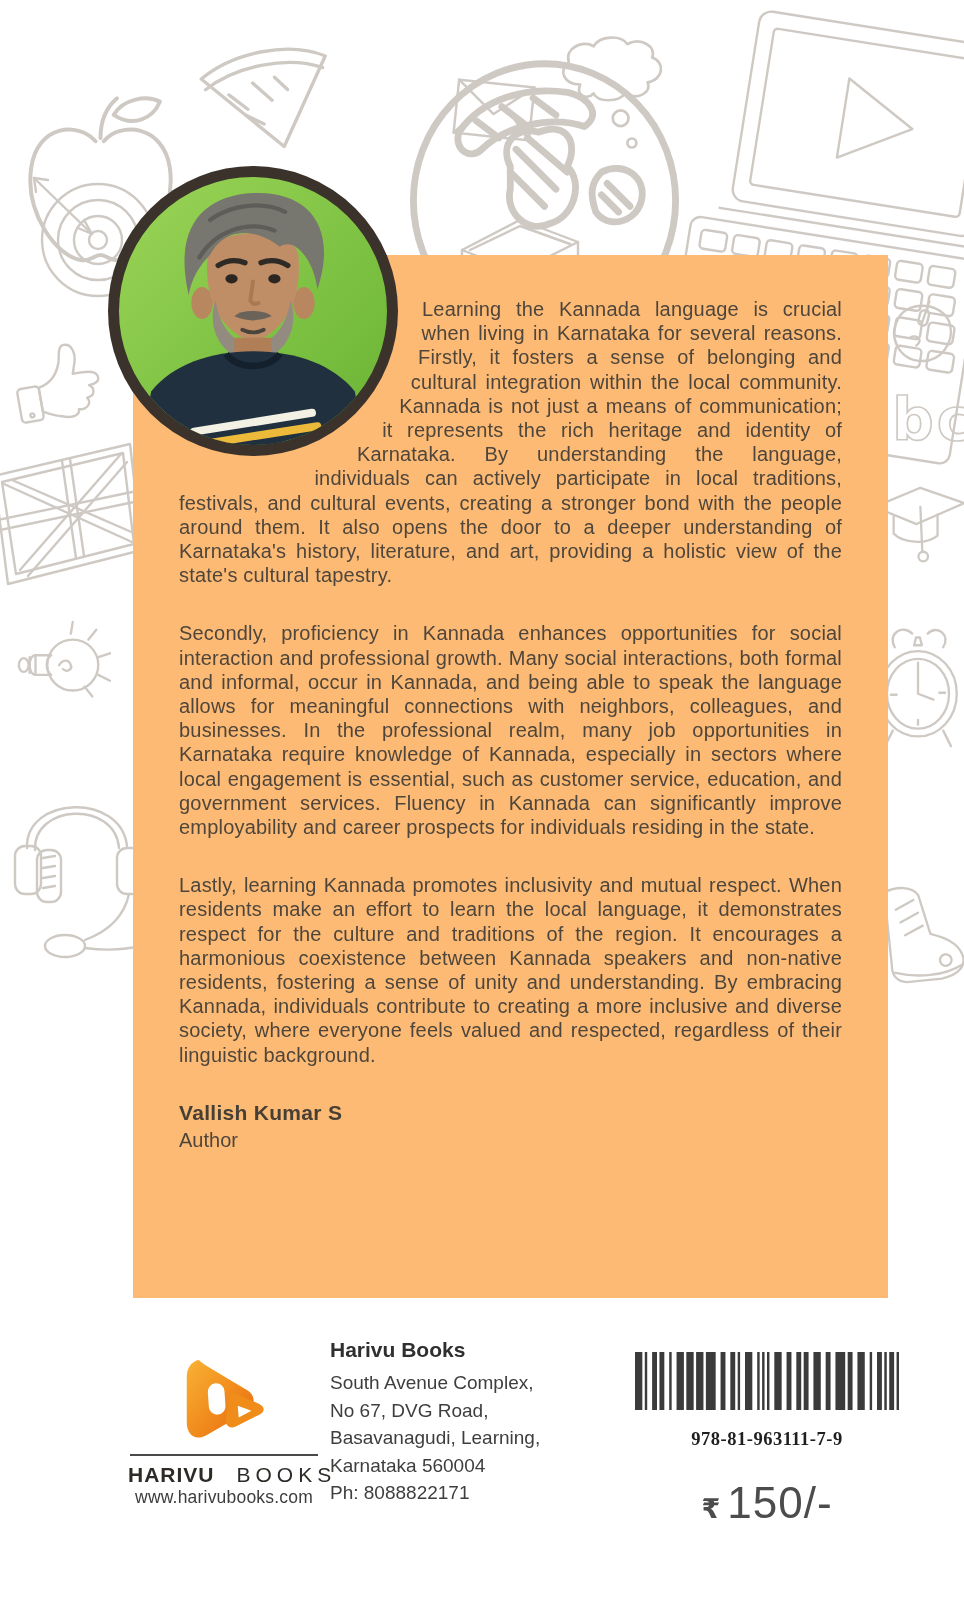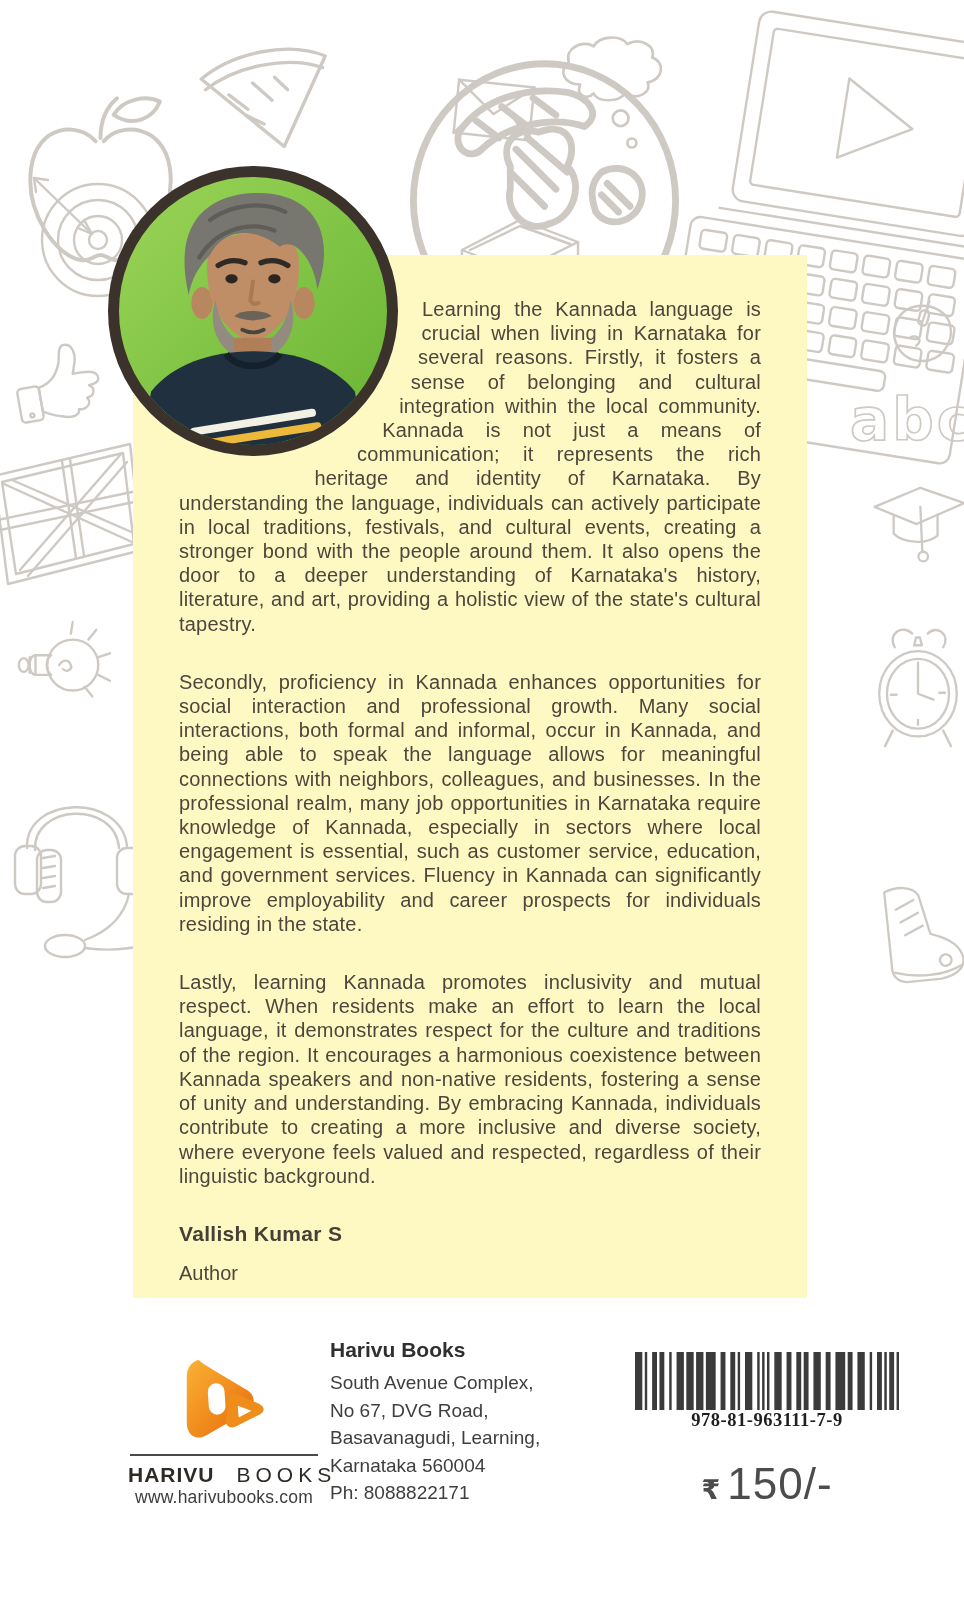--- a/index.html
+++ b/index.html
@@ -12,54 +12,54 @@
   .doodle path,.doodle circle,.doodle ellipse,.doodle rect,.doodle line,
   .doodle polyline,.doodle polygon{
     fill:none;stroke:#cfc9c4;stroke-width:2.4;stroke-linecap:round;stroke-linejoin:round;
   }
   .doodle text{
     fill:none;stroke:#cfc9c4;stroke-width:1.7;
     font-family:"DejaVu Sans",sans-serif;font-weight:700;letter-spacing:3px;
   }
   
   .blurb-panel{
-    position:absolute;z-index:2;left:133px;top:255px;width:674px;height:1043px;
-    background:#fef9c3;box-sizing:border-box;padding:42px 46px 30px 46px;overflow:hidden;
+    position:absolute;z-index:2;left:133px;top:255px;width:755px;height:1043px;
+    background:#fdba74;box-sizing:border-box;padding:42px 46px 30px 46px;overflow:hidden;
   }
   .blurb-panel p{
     margin:0 0 34px 0;color:#4E463C;font-size:20px;line-height:24.2px;
     text-align:justify;letter-spacing:0.2px;
   }
   .wrap-spacer{
     float:left;width:250px;height:170px;
     shape-outside:circle(169px at 74px 12px);
   }
   .sig-name{color:#463F35;font-size:21px;font-weight:700;letter-spacing:0.3px;}
-  .sig-role{color:#4E463C;font-size:20px;margin-top:16px;}
+  .sig-role{color:#4E463C;font-size:20px;margin-top:4px;}
   
   .author-photo{
     position:absolute;z-index:3;left:108px;top:166px;width:268px;height:268px;
     border:11px solid #3A322B;border-radius:50%;overflow:hidden;
     background:linear-gradient(135deg,#9BD457 0%,#7CC142 60%,#6AB335 100%);
   }
   .author-photo svg{display:block;width:100%;height:100%;}
   
   .logo-block{position:absolute;left:128px;top:1350px;width:192px;text-align:center;z-index:2;}
   .logo-mark{width:104px;height:98px;margin:0 auto;display:block;}
   .logo-rule{height:2px;background:#4a4a4a;margin:6px 2px 7px 2px;}
   .logo-word{font-size:21px;color:#2E2A26;white-space:nowrap;}
   .logo-word .b{font-weight:800;letter-spacing:1px;}
   .logo-word .l{font-weight:400;letter-spacing:5px;margin-left:22px;}
   .website{font-size:17.5px;color:#3D3D3D;letter-spacing:0.2px;white-space:nowrap;}
   .address-block{position:absolute;left:330px;top:1338px;z-index:2;}
   .pub-name{font-size:21px;font-weight:700;color:#2F2F2F;margin-bottom:7px;}
   .addr-line{font-size:19px;color:#3E3E3E;line-height:27.5px;}
   .barcode-block{position:absolute;left:628px;top:1352px;width:278px;text-align:center;z-index:2;}
   .barcode-bars{display:block;margin:0 auto;background:#ffffff;}
-  .isbn{margin-top:0;font-family:"Liberation Serif","DejaVu Serif",serif;font-weight:700;
+  .isbn{margin-top:19px;font-family:"Liberation Serif","DejaVu Serif",serif;font-weight:700;
         font-size:18.5px;color:#1F1F1F;letter-spacing:0.5px;}
   .price{margin-top:28px;display:flex;justify-content:center;align-items:baseline;gap:7px;color:#4C4C4C;}
   .price .cur{font-size:27px;font-weight:600;}
   .price .amt{font-size:44px;font-weight:500;letter-spacing:1px;}
 </style>
 </head>
 <body>
 
 <div class="canvas">
 

